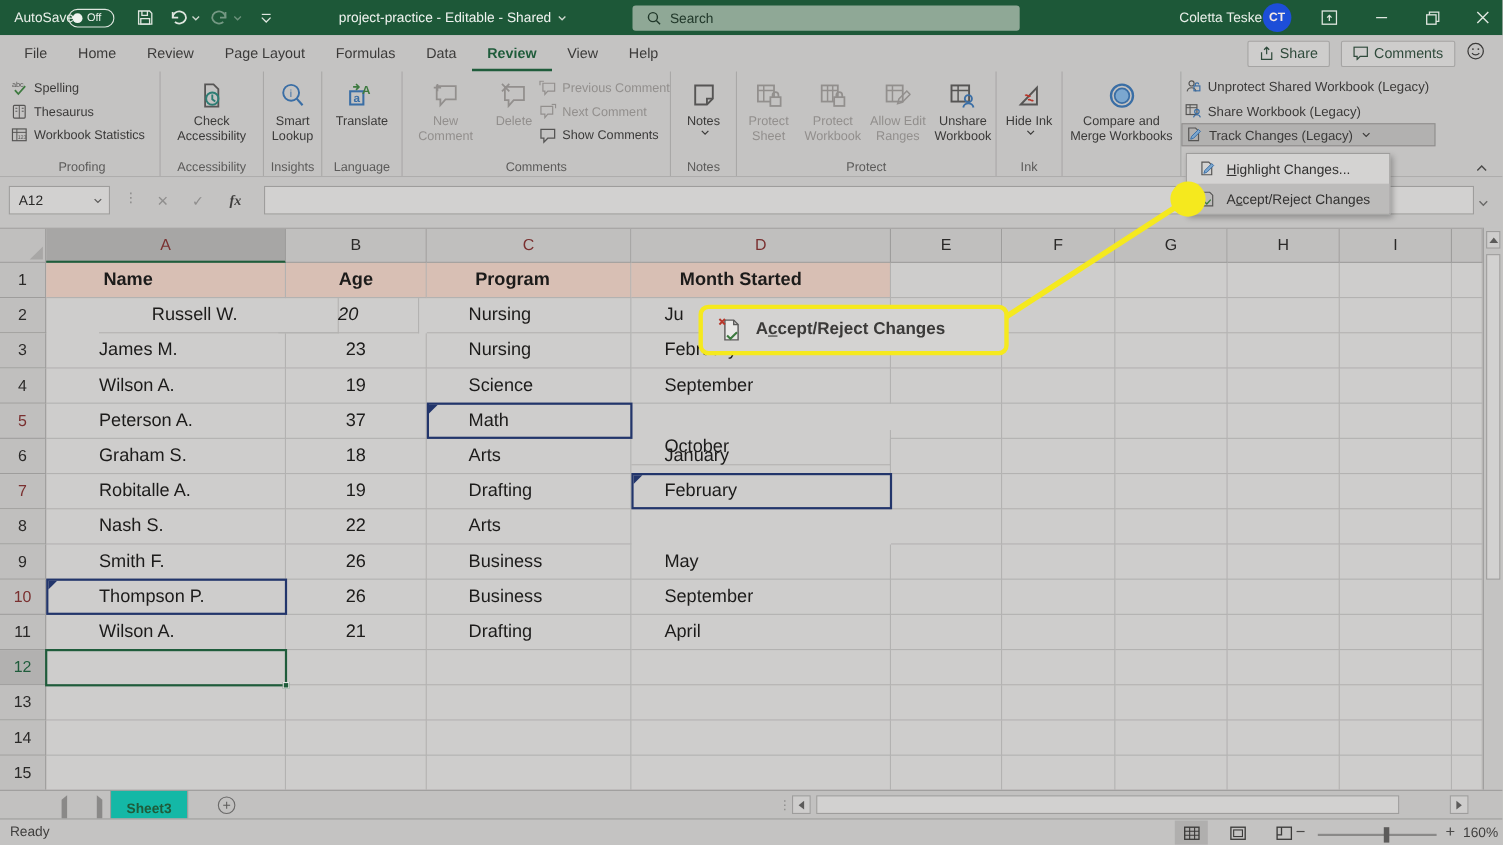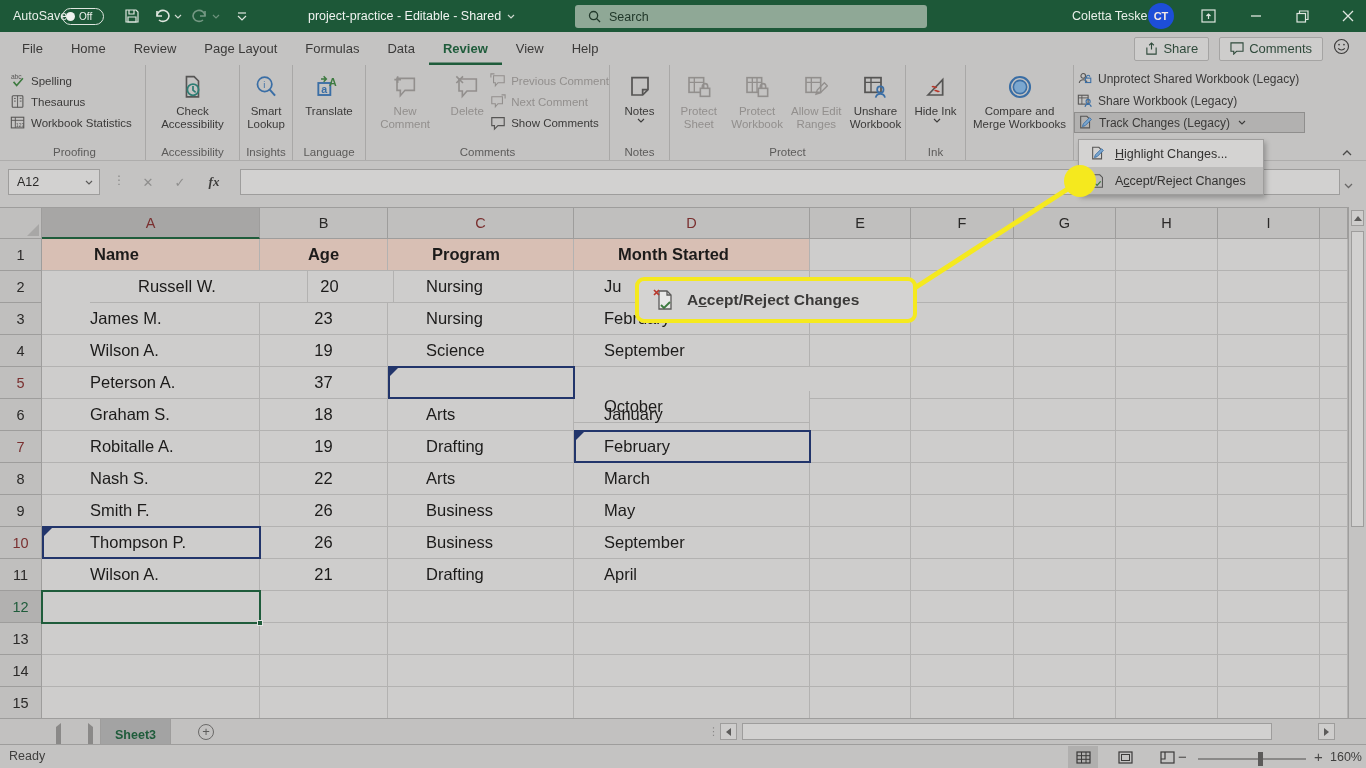--- a/index.html
+++ b/index.html
@@ -106,21 +106,21 @@
     border-bottom:5px solid #5c5b5a; }
   .tri-left { width:0; height:0; border-top:4px solid transparent; border-bottom:4px solid transparent;
     border-right:5px solid #5c5b5a; }
   .tri-right { width:0; height:0; border-top:4px solid transparent; border-bottom:4px solid transparent;
     border-left:5px solid #5c5b5a; }
 
   
   .sheetrow { position:absolute; left:0; top:718px; width:1366px; height:26px; background:#c2c1c0;
     border-top:1px solid #9e9d9c; }
   .navarr { position:absolute; top:8px; opacity:.55; }
-  .sheettab { position:absolute; left:100px; top:0; height:26px; padding:16px 14px; background:#a3a3a3;
+  .sheettab { position:absolute; left:100px; top:0; height:26px; padding:16px 14px; background:#14b8a6;
     border-left:1px solid #9e9d9c; border-right:1px solid #9e9d9c;
     box-shadow:inset 0 -3px 0 #1f5c3b; display:flex; align-items:center;
     font-size:12.5px; font-weight:bold; color:#1f5c3b; }
   .newsheet { position:absolute; left:198px; top:5px; width:16px; height:16px; border:1px solid #6a6968;
     border-radius:50%; color:#5c5b5a; font-size:13px; line-height:14px; text-align:center; }
   .hsplit { position:absolute; left:708px; top:6px; color:#8a8988; font-size:11px; letter-spacing:1px; }
   .hscroll-arr { position:absolute; top:4px; width:17px; height:17px; background:#cecdcc;
     border:1px solid #9e9d9c; display:flex; align-items:center; justify-content:center; }
   .hthumb { position:absolute; left:742px; top:4px; width:530px; height:17px; background:#d2d1d0;
     border:1px solid #9e9d9c; }
@@ -591,21 +591,21 @@
       <div class="gc cell c2 hdr" style="left: 388px; top: 31px; width: 186px; height: 32px;">Program</div>
       <div class="gc cell c3 hdr" style="left: 574px; top: 31px; width: 236px; height: 32px;">Month Started</div>
       <div class="gc cell c4" style="left: 810px; top: 31px; width: 101px; height: 32px;"></div>
       <div class="gc cell c5" style="left: 911px; top: 31px; width: 103px; height: 32px;"></div>
       <div class="gc cell c6" style="left: 1014px; top: 31px; width: 102px; height: 32px;"></div>
       <div class="gc cell c7" style="left: 1116px; top: 31px; width: 102px; height: 32px;"></div>
       <div class="gc cell c8" style="left: 1218px; top: 31px; width: 102px; height: 32px;"></div>
       <div class="gc cell" style="left: 1320px; top: 31px; width: 28px; height: 32px;"></div>
       <div class="gc rowhead" style="left: 0px; top: 63px; width: 42px; height: 32px;">2</div>
       <div class="gc cell c0" style="left: 42px; top: 63px; width: 218px; height: 32px; margin-left: 48px;">Russell W.</div>
-      <div class="gc cell c1" style="left: 266px; top: 63px; width: 128px; height: 32px;">20</div>
+      <div class="gc cell c1" style="left: 253px; top: 63px; width: 128px; height: 32px; font-style: italic;">20</div>
       <div class="gc cell c2" style="left: 388px; top: 63px; width: 186px; height: 32px;">Nursing</div>
       <div class="gc cell c3" style="left: 574px; top: 63px; width: 236px; height: 32px;">Ju</div>
       <div class="gc cell c4" style="left: 810px; top: 63px; width: 101px; height: 32px;"></div>
       <div class="gc cell c5" style="left: 911px; top: 63px; width: 103px; height: 32px;"></div>
       <div class="gc cell c6" style="left: 1014px; top: 63px; width: 102px; height: 32px;"></div>
       <div class="gc cell c7" style="left: 1116px; top: 63px; width: 102px; height: 32px;"></div>
       <div class="gc cell c8" style="left: 1218px; top: 63px; width: 102px; height: 32px;"></div>
       <div class="gc cell" style="left: 1320px; top: 63px; width: 28px; height: 32px;"></div>
       <div class="gc rowhead" style="left: 0px; top: 95px; width: 42px; height: 32px;">3</div>
       <div class="gc cell c0" style="left: 42px; top: 95px; width: 218px; height: 32px;">James M.</div>
@@ -625,20 +625,21 @@
       <div class="gc cell c3" style="left: 574px; top: 127px; width: 236px; height: 32px;">September</div>
       <div class="gc cell c4" style="left: 810px; top: 127px; width: 101px; height: 32px;"></div>
       <div class="gc cell c5" style="left: 911px; top: 127px; width: 103px; height: 32px;"></div>
       <div class="gc cell c6" style="left: 1014px; top: 127px; width: 102px; height: 32px;"></div>
       <div class="gc cell c7" style="left: 1116px; top: 127px; width: 102px; height: 32px;"></div>
       <div class="gc cell c8" style="left: 1218px; top: 127px; width: 102px; height: 32px;"></div>
       <div class="gc cell" style="left: 1320px; top: 127px; width: 28px; height: 32px;"></div>
       <div class="gc rowhead maroon" style="left: 0px; top: 159px; width: 42px; height: 32px;">5</div>
       <div class="gc cell c0" style="left: 42px; top: 159px; width: 218px; height: 32px;">Peterson A.</div>
       <div class="gc cell c1" style="left: 260px; top: 159px; width: 128px; height: 32px;">37</div>
+      <div class="gc cell c2" style="left: 388px; top: 159px; width: 186px; height: 32px;">Math</div>
       <div class="gc cell c3" style="left: 574px; top: 159px; width: 236px; height: 32px; margin-top: 24px;">October</div>
       <div class="gc cell c4" style="left: 810px; top: 159px; width: 101px; height: 32px;"></div>
       <div class="gc cell c5" style="left: 911px; top: 159px; width: 103px; height: 32px;"></div>
       <div class="gc cell c6" style="left: 1014px; top: 159px; width: 102px; height: 32px;"></div>
       <div class="gc cell c7" style="left: 1116px; top: 159px; width: 102px; height: 32px;"></div>
       <div class="gc cell c8" style="left: 1218px; top: 159px; width: 102px; height: 32px;"></div>
       <div class="gc cell" style="left: 1320px; top: 159px; width: 28px; height: 32px;"></div>
       <div class="gc rowhead" style="left: 0px; top: 191px; width: 42px; height: 32px;">6</div>
       <div class="gc cell c0" style="left: 42px; top: 191px; width: 218px; height: 32px;">Graham S.</div>
       <div class="gc cell c1" style="left: 260px; top: 191px; width: 128px; height: 32px;">18</div>
@@ -658,21 +659,20 @@
       <div class="gc cell c4" style="left: 810px; top: 223px; width: 101px; height: 32px;"></div>
       <div class="gc cell c5" style="left: 911px; top: 223px; width: 103px; height: 32px;"></div>
       <div class="gc cell c6" style="left: 1014px; top: 223px; width: 102px; height: 32px;"></div>
       <div class="gc cell c7" style="left: 1116px; top: 223px; width: 102px; height: 32px;"></div>
       <div class="gc cell c8" style="left: 1218px; top: 223px; width: 102px; height: 32px;"></div>
       <div class="gc cell" style="left: 1320px; top: 223px; width: 28px; height: 32px;"></div>
       <div class="gc rowhead" style="left: 0px; top: 255px; width: 42px; height: 32px;">8</div>
       <div class="gc cell c0" style="left: 42px; top: 255px; width: 218px; height: 32px;">Nash S.</div>
       <div class="gc cell c1" style="left: 260px; top: 255px; width: 128px; height: 32px;">22</div>
       <div class="gc cell c2" style="left: 388px; top: 255px; width: 186px; height: 32px;">Arts</div>
-      <div class="gc cell c3" style="left: 574px; top: 255px; width: 236px; height: 32px;">March</div>
       <div class="gc cell c4" style="left: 810px; top: 255px; width: 101px; height: 32px;"></div>
       <div class="gc cell c5" style="left: 911px; top: 255px; width: 103px; height: 32px;"></div>
       <div class="gc cell c6" style="left: 1014px; top: 255px; width: 102px; height: 32px;"></div>
       <div class="gc cell c7" style="left: 1116px; top: 255px; width: 102px; height: 32px;"></div>
       <div class="gc cell c8" style="left: 1218px; top: 255px; width: 102px; height: 32px;"></div>
       <div class="gc cell" style="left: 1320px; top: 255px; width: 28px; height: 32px;"></div>
       <div class="gc rowhead" style="left: 0px; top: 287px; width: 42px; height: 32px;">9</div>
       <div class="gc cell c0" style="left: 42px; top: 287px; width: 218px; height: 32px;">Smith F.</div>
       <div class="gc cell c1" style="left: 260px; top: 287px; width: 128px; height: 32px;">26</div>
       <div class="gc cell c2" style="left: 388px; top: 287px; width: 186px; height: 32px;">Business</div>

